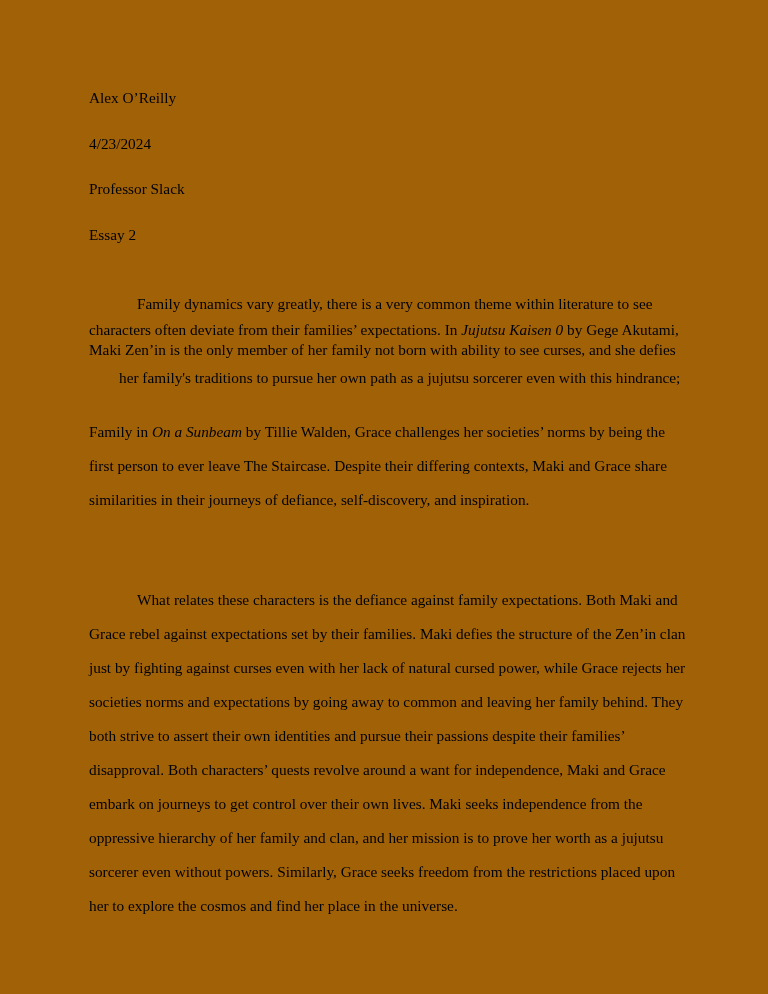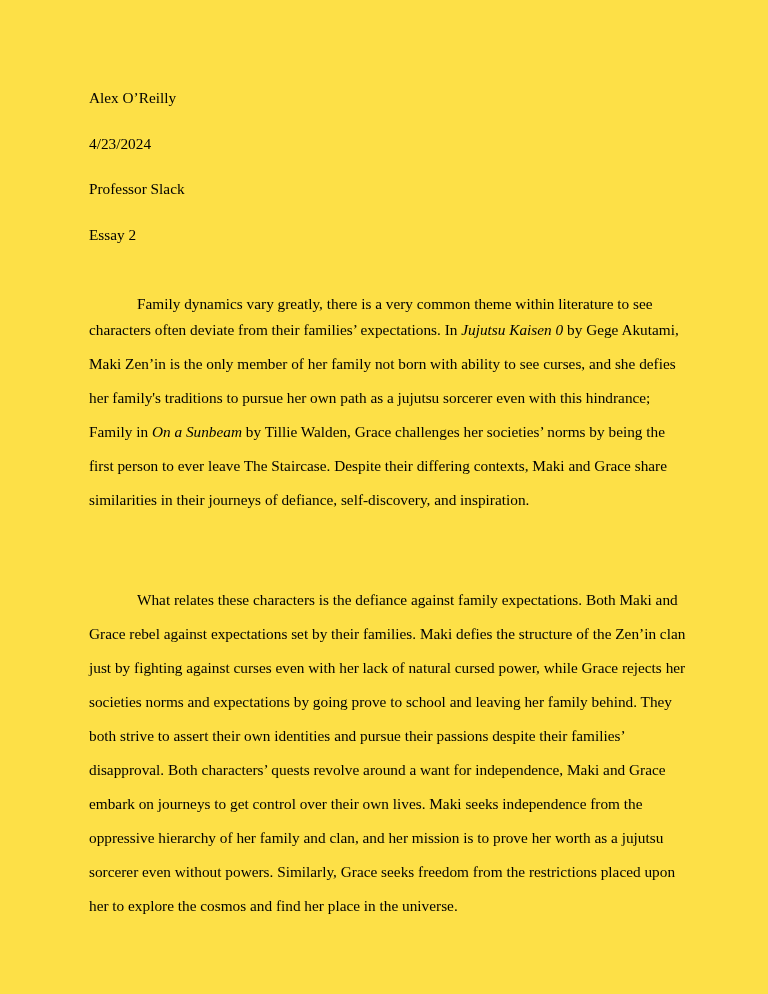--- a/index.html
+++ b/index.html
@@ -15,21 +15,21 @@
       font-family: "Liberation Serif", "DejaVu Serif", serif;
       color: #000000;
       font-size: 15.3px;
     }
     .page {
       position: absolute;
       left: 0;
       top: 0;
       width: 768px;
       height: 994px;
-      background: #fde047;
+      background: #a16207;
     }
     .header-line {
       position: absolute;
       left: 89px;
       white-space: nowrap;
       line-height: 18px;
     }
     .line {
       position: absolute;
       left: 89px;
@@ -47,31 +47,31 @@
 <div class="page">
   <div class="header-line" style="top:89px">Alex O’Reilly</div>
   <div class="header-line" style="top:135px">4/23/2024</div>
   <div class="header-line" style="top:180px">Professor Slack</div>
   <div class="header-line" style="top:226px">Essay 2</div>
 
   <div id="body-text">
       <div>
         <div class="line indent" style="top: 287px; margin-top: 8px;"><span>Family dynamics vary greatly, there is a very common theme within literature to see</span></div>
         <div class="line" style="top: 321px;"><span>characters often deviate from their families’ expectations. In </span><em>Jujutsu Kaisen 0</em><span> by Gege Akutami,</span></div>
-        <div class="line" style="top: 355px; text-align: center;"><span>Maki Zen’in is the only member of her family not born with ability to see curses, and she defies</span></div>
-        <div class="line" style="top: 389px;"><span>her family's traditions to pursue her own path as a jujutsu sorcerer even with this hindrance;</span></div>
+        <div class="line" style="top: 341px; text-align: center;"><span>Maki Zen’in is the only member of her family not born with ability to see curses, and she defies</span></div>
+        <div class="line" style="top: 369px; margin-left: 30px;"><span>her family's traditions to pursue her own path as a jujutsu sorcerer even with this hindrance;</span></div>
         <div class="line" style="top: 423px;"><span>Family in </span><em>On a Sunbeam</em><span> by Tillie Walden, Grace challenges her societies’ norms by being the</span></div>
         <div class="line" style="top: 457px;"><span>first person to ever leave The Staircase. Despite their differing contexts, Maki and Grace share</span></div>
         <div class="line" style="top: 491px;"><span>similarities in their journeys of defiance, self-discovery, and inspiration.</span></div>
       </div>
       <div>
         <div class="line indent" style="top: 591px; text-align: right;"><span>What relates these characters is the defiance against family expectations. Both Maki and</span></div>
         <div class="line" style="top: 625px;"><span>Grace rebel against expectations set by their families. Maki defies the structure of the Zen’in clan</span></div>
         <div class="line" style="top: 659px;"><span>just by fighting against curses even with her lack of natural cursed power, while Grace rejects her</span></div>
-        <div class="line" style="top: 693px;"><span>societies norms and expectations by going prove to school and leaving her family behind. They</span></div>
+        <div class="line" style="top: 693px;"><span>societies norms and expectations by going away to common and leaving her family behind. They</span></div>
         <div class="line" style="top: 727px;"><span>both strive to assert their own identities and pursue their passions despite their families’</span></div>
         <div class="line" style="top: 761px;"><span>disapproval. Both characters’ quests revolve around a want for independence, Maki and Grace</span></div>
         <div class="line" style="top: 795px; text-align: center;"><span>embark on journeys to get control over their own lives. Maki seeks independence from the</span></div>
         <div class="line" style="top: 829px;"><span>oppressive hierarchy of her family and clan, and her mission is to prove her worth as a jujutsu</span></div>
         <div class="line" style="top: 863px;"><span>sorcerer even without powers. Similarly, Grace seeks freedom from the restrictions placed upon</span></div>
         <div class="line" style="top: 897px;"><span>her to explore the cosmos and find her place in the universe.</span></div>
       </div>
     </div>
 </div>
 

